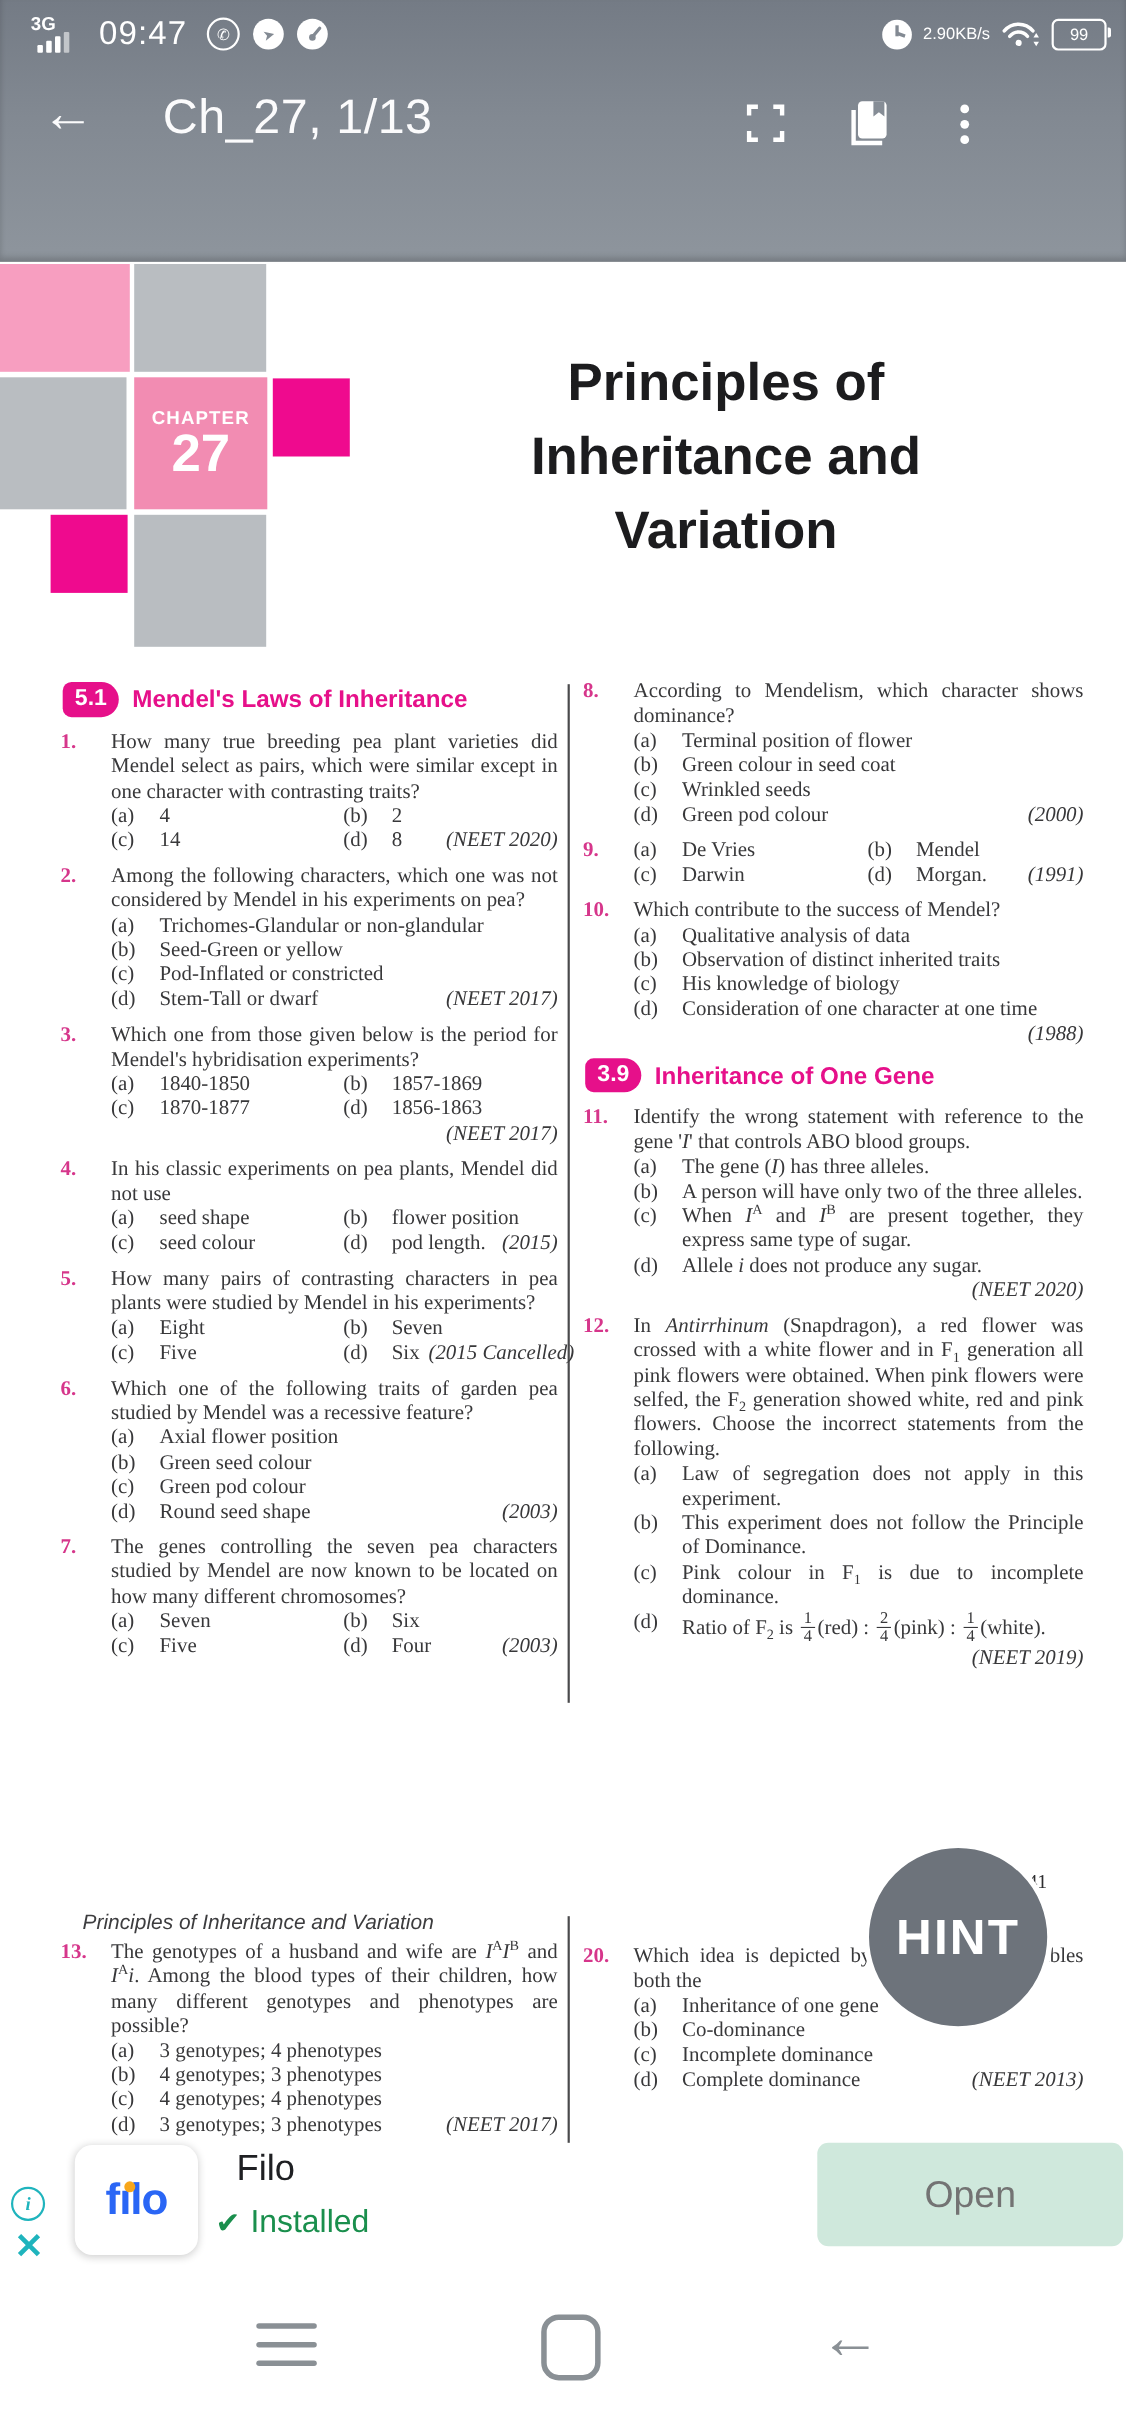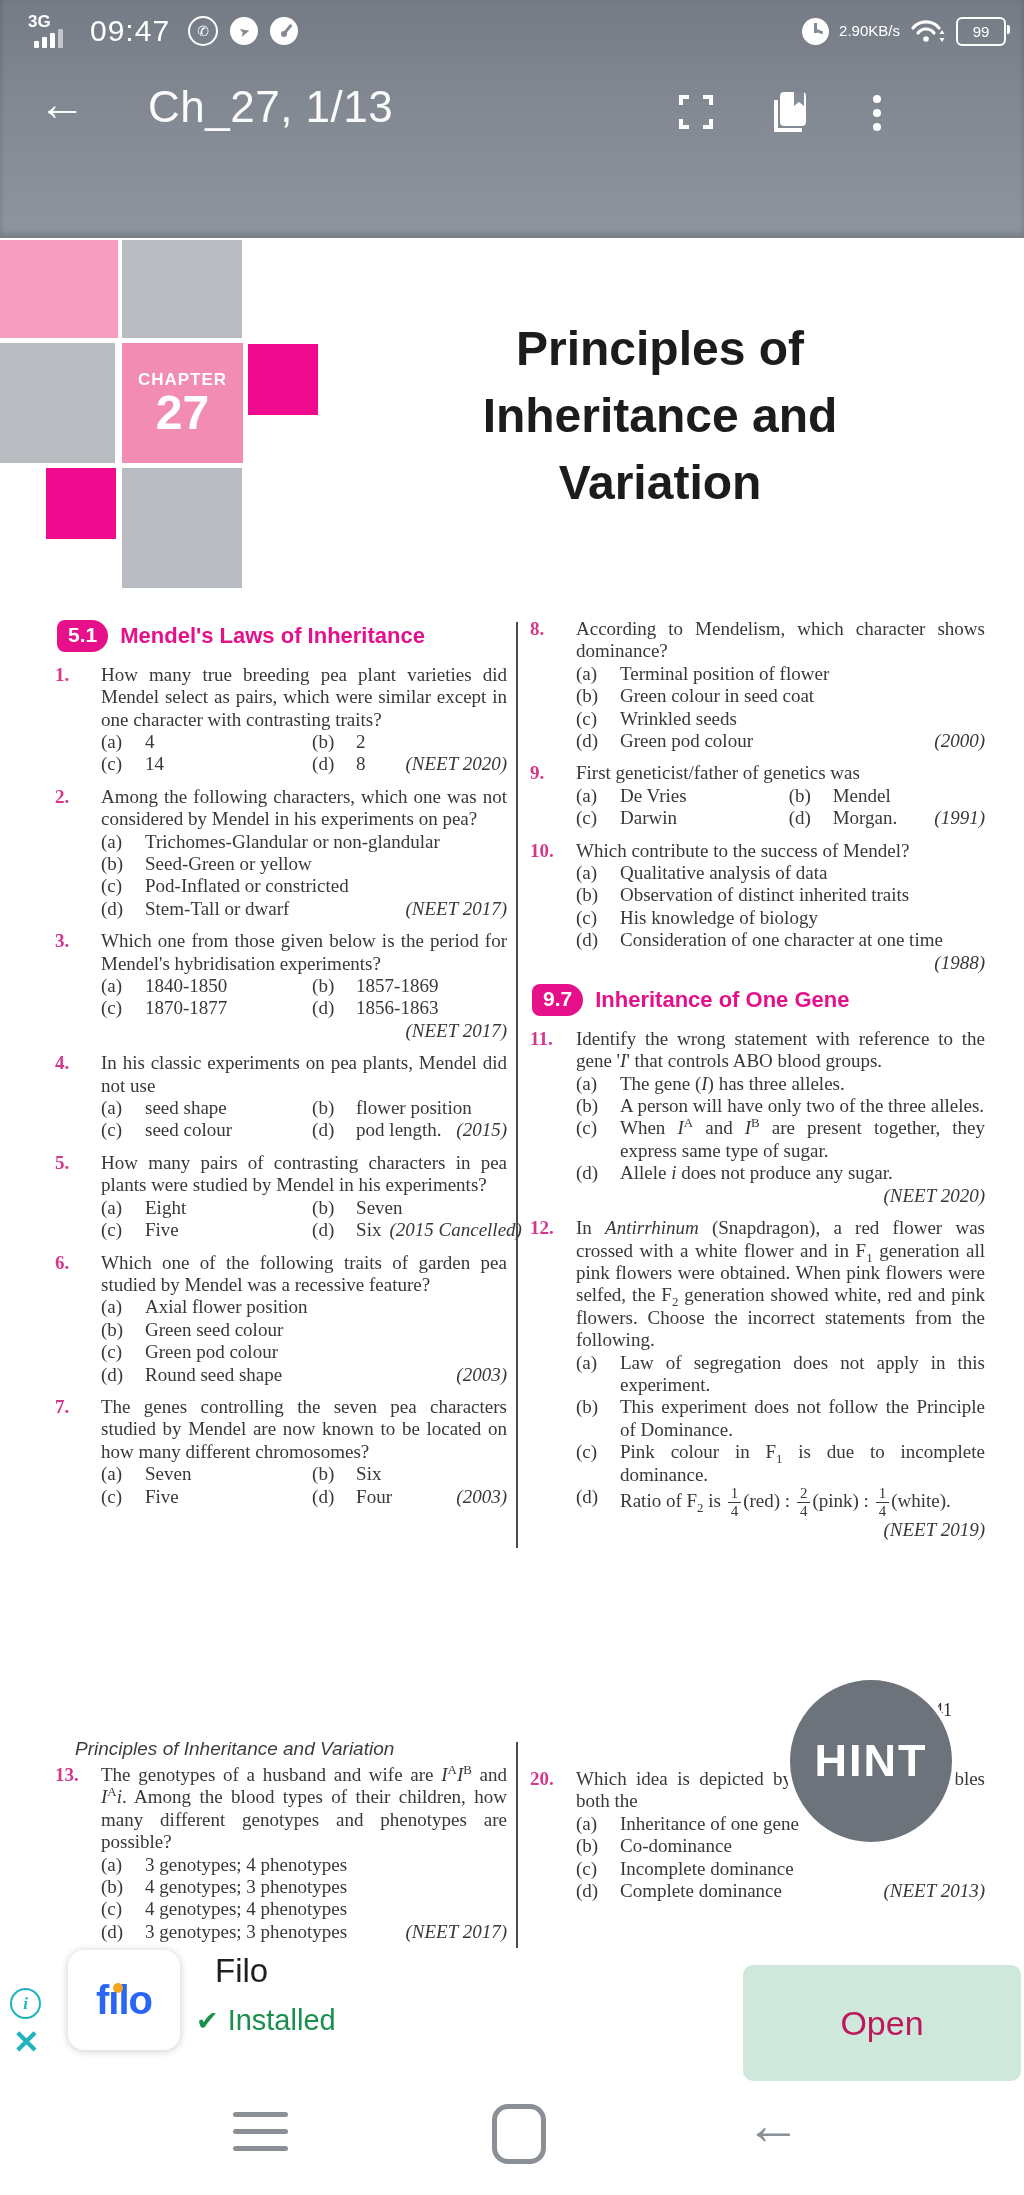--- a/index.html
+++ b/index.html
@@ -95,22 +95,22 @@
   .info-icon{position:absolute;left:10px;top:40px;width:27px;height:27px;border:2.5px solid #1fb4bd;border-radius:50%;
         color:#1fb4bd;display:flex;align-items:center;justify-content:center;font-size:17px;font-family:"Liberation Serif",serif;font-style:italic;font-weight:bold;}
   .close-icon{position:absolute;left:13px;top:78px;color:#1fb4bd;font-size:32px;font-weight:bold;line-height:32px;}
   .logo-card{position:absolute;left:68px;top:2px;width:112px;height:100px;background:#fff;border-radius:16px;
         box-shadow:0 1px 8px rgba(0,0,0,.20);display:flex;align-items:center;justify-content:center;}
   .filo-text{font-size:40px;font-weight:bold;color:#2a66f5;letter-spacing:-1px;position:relative;}
   .filo-dot{position:absolute;left:17px;top:5px;width:10px;height:10px;border-radius:50%;background:#f7a61b;}
   .app-name{position:absolute;left:198px;top:4px;font-size:33px;color:#1f2023;margin-left:17px;}
   .installed{position:absolute;left:196px;top:56px;display:flex;align-items:center;gap:9px;color:#1a8f4d;font-size:29px;}
   .installed .chk{font-size:27px;}
-  .open-btn{position:absolute;left:743px;top:0px;width:278px;height:116px;background:#cfe8dc;border-radius:10px;
-        display:flex;align-items:center;justify-content:center;color:#be185d;font-size:34px;margin-top:17px;}
+  .open-btn{position:absolute;left:743px;top:0px;width:278px;height:94px;background:#cfe8dc;border-radius:10px;
+        display:flex;align-items:center;justify-content:center;color:#737373;font-size:34px;}
 
   
   .nav{position:absolute;left:0;top:2100px;width:1024px;height:70px;z-index:50;display:block;}
   .nav-menu{position:absolute;left:233px;top:12px;display:flex;flex-direction:column;gap:12px;}
   .nav-menu i{display:block;width:55px;height:5px;background:#8a9095;border-radius:3px;}
   .nav-home{position:absolute;left:492px;top:4px;width:44px;height:50px;border:5px solid #8a9095;border-radius:16px;}
   .nav-back{position:absolute;left:745px;top:-8px;color:#8a9095;font-size:56px;}
 </style>
 </head>
 <body>
@@ -430,21 +430,20 @@
             <span class="ol">(d)</span>
             <span class="otext">Green pod colour</span>
           </span>
           <span class="tag">(2000)</span>
         </div>
       </div>
     </div>
     <div class="q">
       <span class="qnum">9.</span>
       <div class="qbody">
-        <div class="qtext">First geneticist/father of genetics was</div>
         <div class="orow">
           <span class="ocell c1">
             <span class="ol">(a)</span>
             <span class="otext">De Vries</span>
           </span>
           <span class="ocell c2">
             <span class="ol">(b)</span>
             <span class="otext">Mendel</span>
           </span>
         </div>
@@ -486,21 +485,21 @@
         <div class="orow">
           <span class="ocell grow">
             <span class="ol">(d)</span>
             <span class="otext">Consideration of one character at one time</span>
           </span>
         </div>
         <div class="tagline">(1988)</div>
       </div>
     </div>
     <div class="sec">
-      <span class="badge">9.7</span>
+      <span class="badge">3.9</span>
       <span class="sec-title">Inheritance of One Gene</span>
     </div>
     <div class="q">
       <span class="qnum">11.</span>
       <div class="qbody">
         <div class="qtext">Identify the wrong statement with reference to the gene '<em>I</em>' that controls ABO blood groups.</div>
         <div class="orow">
           <span class="ocell grow">
             <span class="ol">(a)</span>
             <span class="otext">The gene (<em>I</em>) has three alleles.</span>

